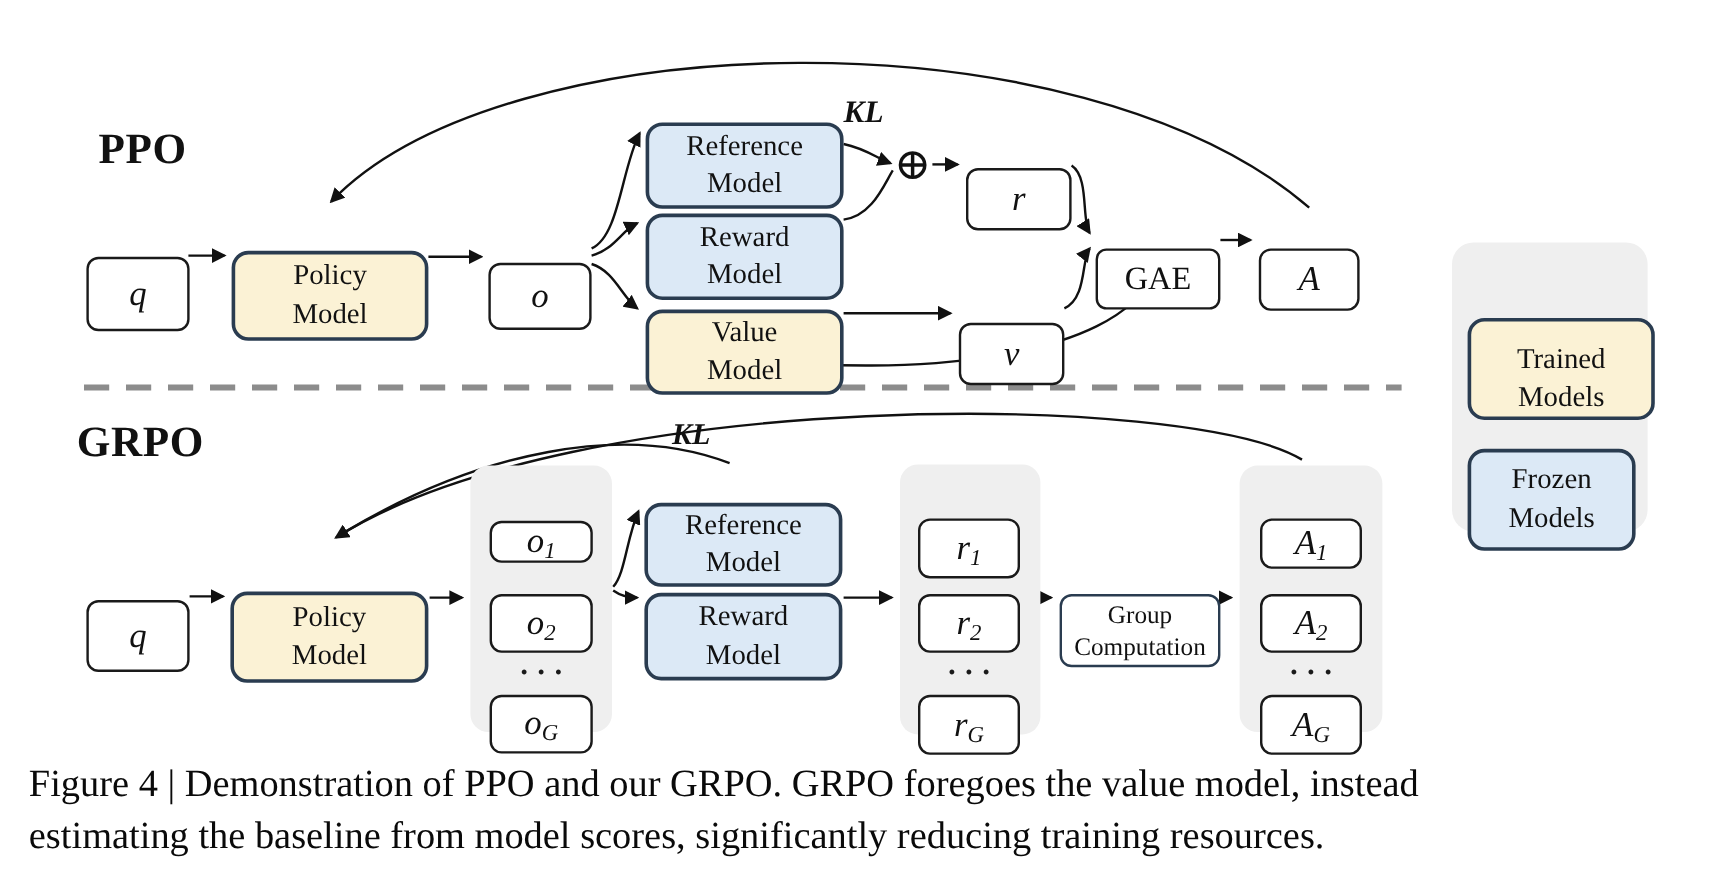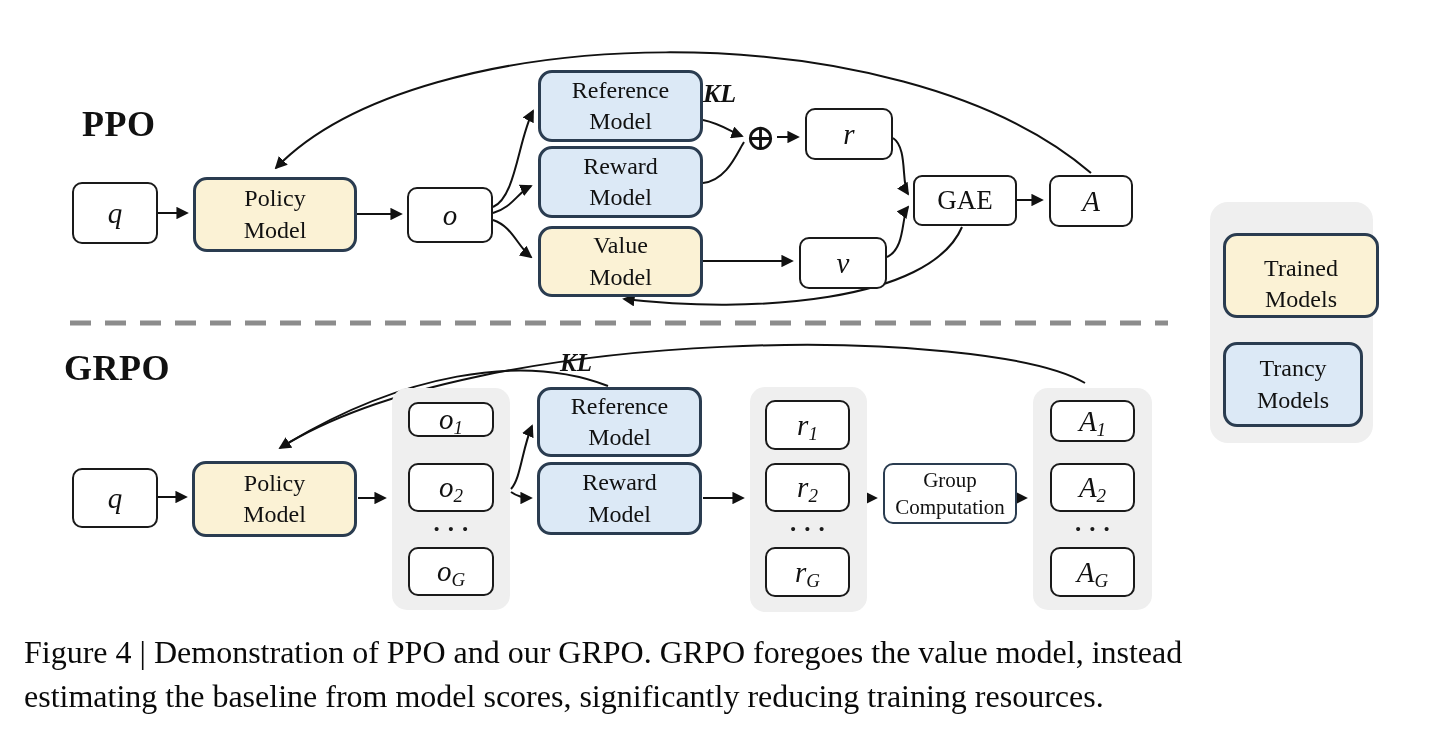--- a/index.html
+++ b/index.html
@@ -2,21 +2,21 @@
 <html style="--trained-fill: #FBF2D5; --frozen-fill: #DCE9F6; --border-navy: #2A3C50; --box-border: #1A1A1A; --container-gray: #EFEFEF; --dash-gray: #8C8C8C; --arrow: #111111; --watermark: #BBBBBB;"><head>
 <meta charset="utf-8">
 <style>
   html,body{margin:0;padding:0;background:#ffffff;}
   .canvas{
     position:relative;width:1440px;height:733px;background:#ffffff;
     font-family:"Liberation Serif","DejaVu Serif",serif;color:#111;
     overflow:hidden;
   }
   .abs{position:absolute;box-sizing:border-box;}
-  .flex{display:flex;align-items:center;justify-content:center;text-align:center;}
+  .flex{display:flex;align-items:center;justify-content:center;text-align:center;margin-top:32px;}
   .pre{white-space:pre-line;}
   .section-title{font-weight:bold;font-size:36px;line-height:1;letter-spacing:0.5px;}
   
   .model{
     border:3px solid var(--border-navy,#2A3C50);
     border-radius:14px;font-size:24px;line-height:1.3;
   }
   .trained{background:var(--trained-fill,#FBF2D5);}
   .frozen{background:var(--frozen-fill,#DCE9F6);}
   
@@ -128,21 +128,21 @@
       <span>GAE</span>
     </div>
 
   <div class="abs flex vbox" style="left:1049px;top:175px;width:84px;height:52px;">
       <span>A</span>
     </div>
 
   <div class="abs legend-wrap" style="left:1210px;top:202px;width:163px;height:241px;"></div>
   <div class="abs flex model trained pre" style="left:1223px;top:233px;width:156px;height:85px;align-items:flex-end;"><span>Trained
 Models</span></div>
-  <div class="abs flex model frozen pre" style="left:1223px;top:342px;width:140px;height:85px;"><span>Trancy
+  <div class="abs flex model frozen pre" style="left:1223px;top:342px;width:140px;height:85px;"><span>Frozen
 Models</span></div>
 
   <div class="abs section-title" style="left:64px;top:350px;">GRPO</div>
 
   <div class="abs flex vbox" style="left:72px;top:468px;width:86px;height:60px;">
       <span>q</span>
     </div>
 
   <div class="abs flex model trained pre" style="left:192px;top:461px;width:165px;height:76px;"><span>Policy
 Model</span></div>

